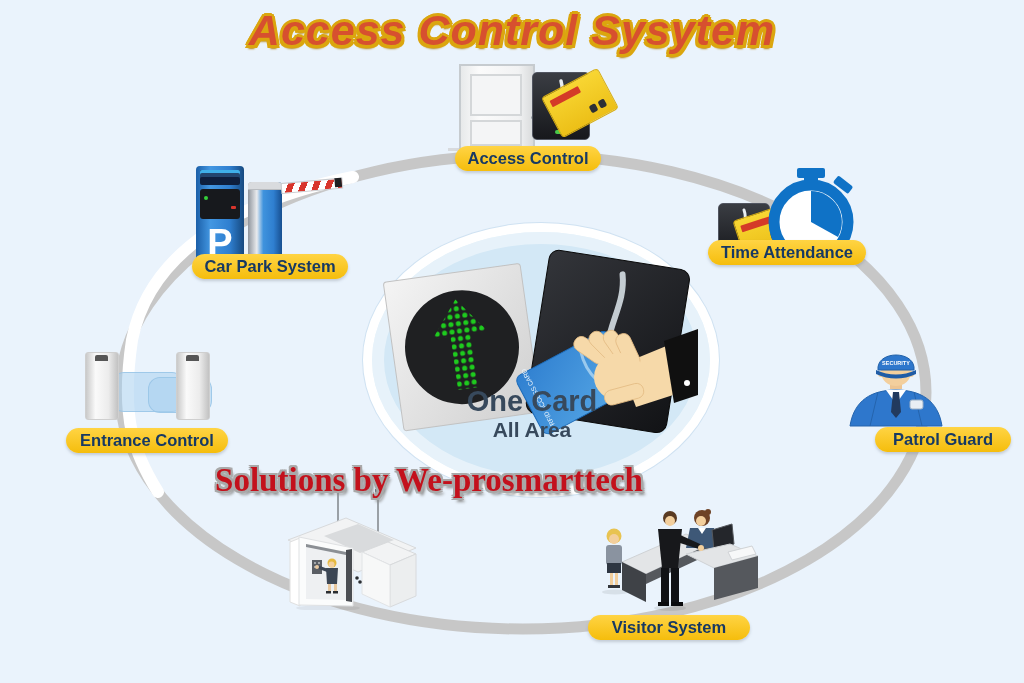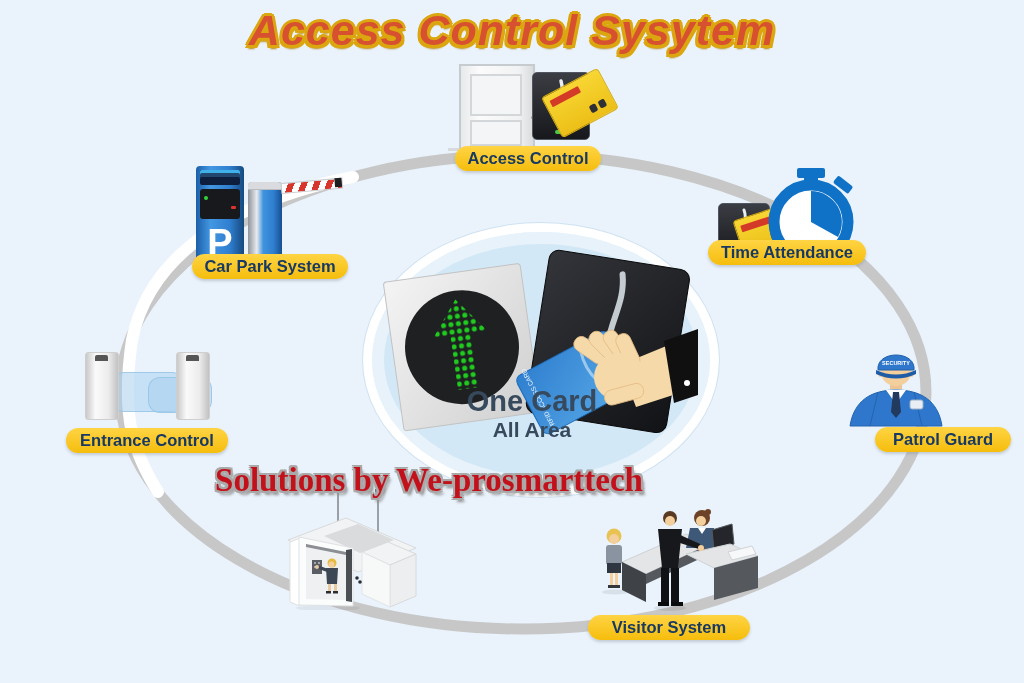--- a/index.html
+++ b/index.html
@@ -204,21 +204,21 @@
   <div class="abs pill" style="left:843px;top:427px;width:136px;margin-left:32px;">Patrol Guard</div>
 
   <div class="abs glass" style="left:112px;top:372px;width:70px;height:38px;"></div>
   <div class="abs glass" style="left:148px;top:377px;width:62px;height:34px;"></div>
   <div class="abs turnstile" style="left:85px;top:352px;">
       <div class="cap"></div>
     </div>
   <div class="abs turnstile" style="left:176px;top:352px;">
       <div class="cap"></div>
     </div>
-  <div class="abs pill" style="left:66px;top:428px;width:162px;border-radius:12px;">Entrance Control</div>
+  <div class="abs pill" style="left:66px;top:428px;width:162px;">Entrance Control</div>
 
   <svg class="abs" style="left:266px;top:478px;" width="156" height="132">
     <line x1="72" y1="4" x2="72" y2="46" stroke="#9aa0a6" stroke-width="2"></line>
     <rect x="69" y="1" width="6" height="4" fill="#6a6f75"></rect>
     <line x1="112" y1="14" x2="112" y2="60" stroke="#9aa0a6" stroke-width="2"></line>
     <rect x="109" y="11" width="6" height="4" fill="#6a6f75"></rect>
     <polygon points="22,62 80,40 150,70 92,94" fill="#f2f3f4" stroke="#d8dadc"></polygon>
     <polygon points="58,58 92,46 128,62 94,75" fill="#d9dbdd"></polygon>
     <polygon points="96,74 122,64 150,76 124,87" fill="#f2f3f4" stroke="#d8dadc"></polygon>
     <polygon points="124,87 150,76 150,118 124,129" fill="#eceeef" stroke="#d8dadc"></polygon>

